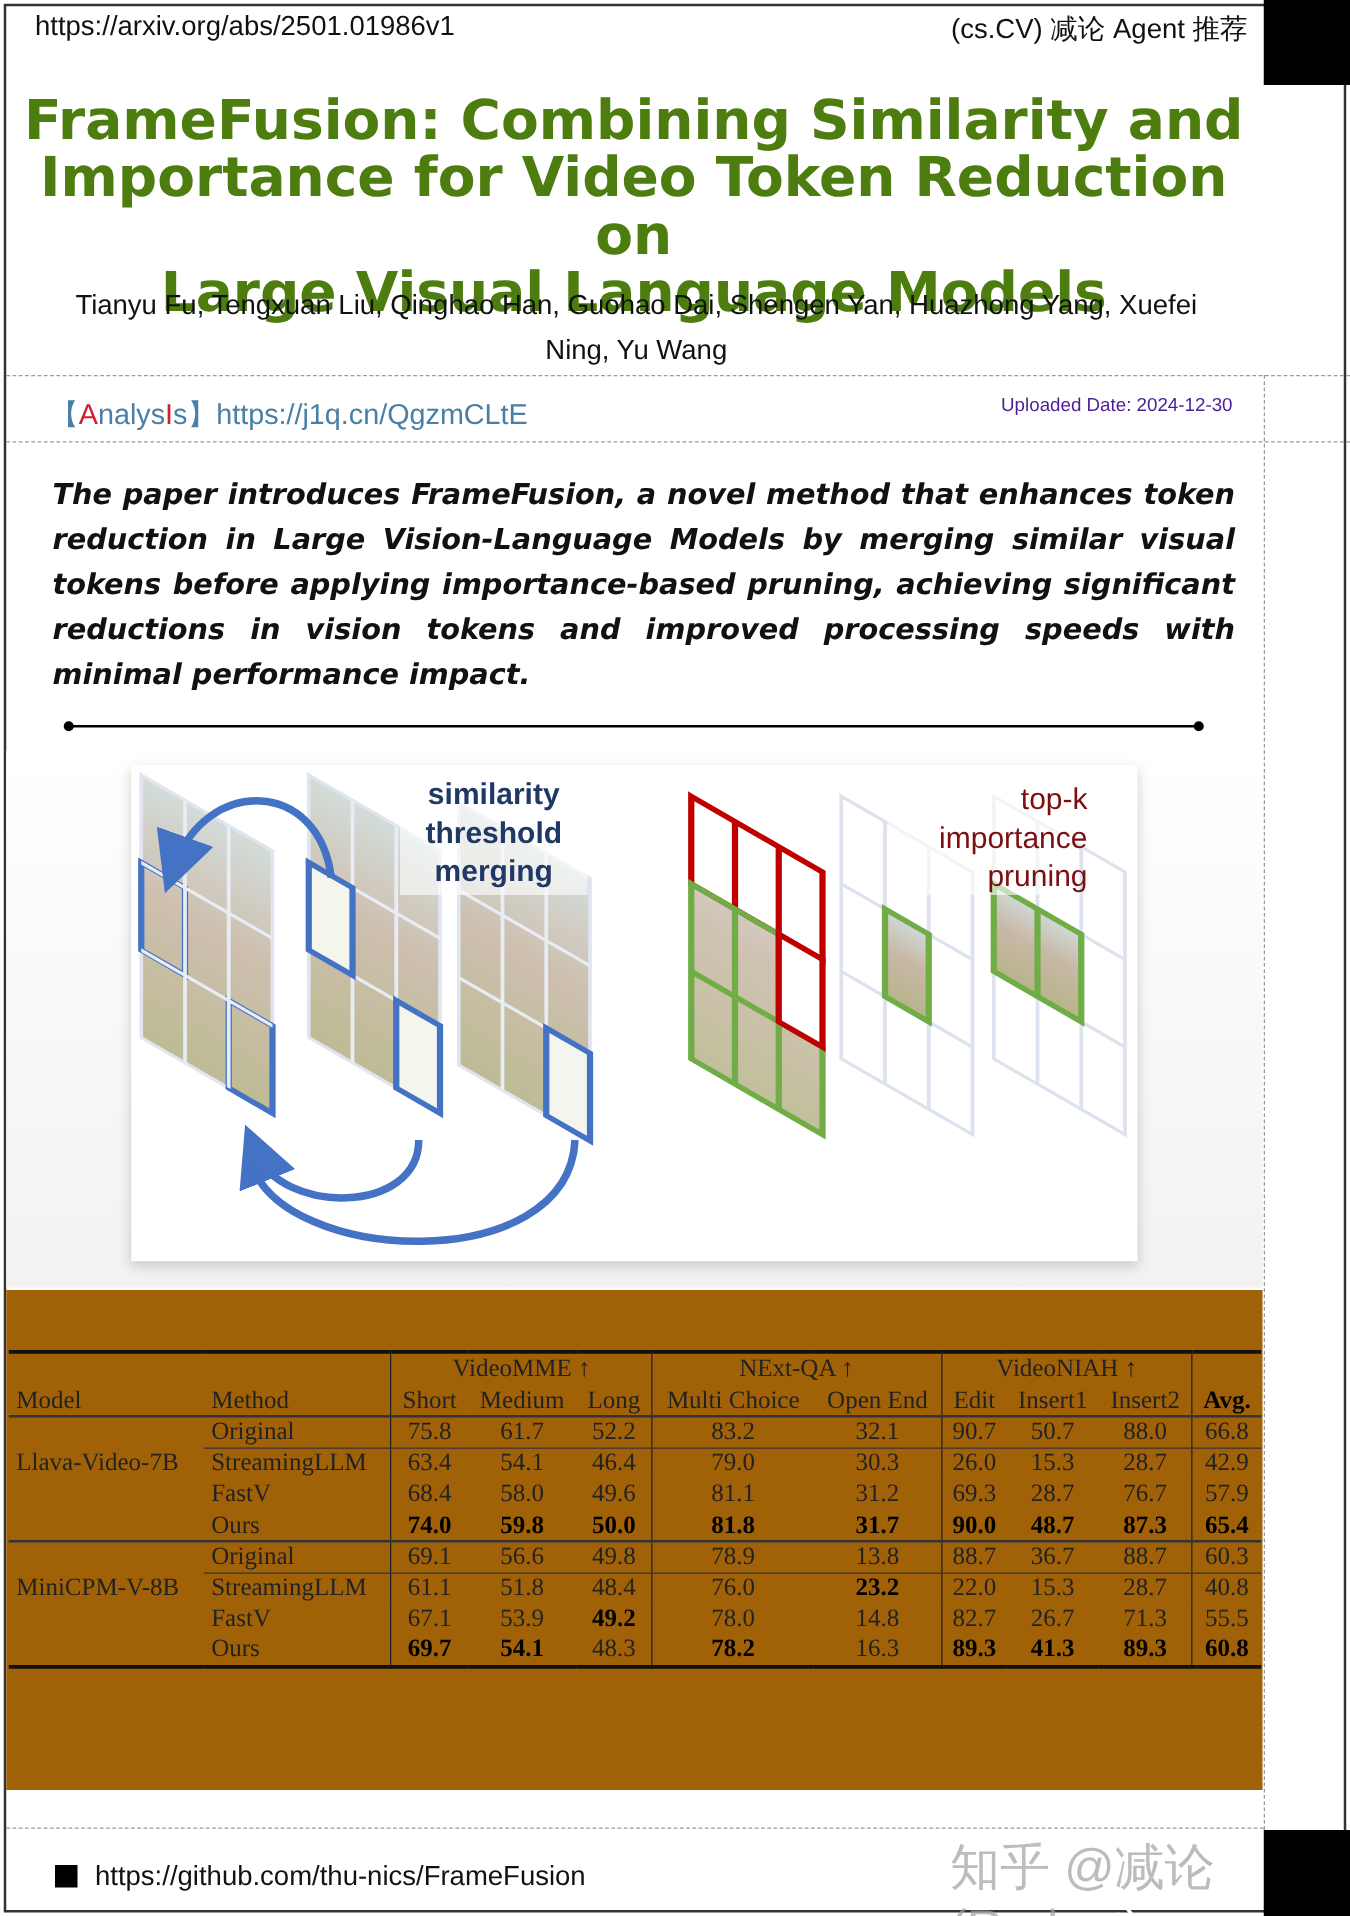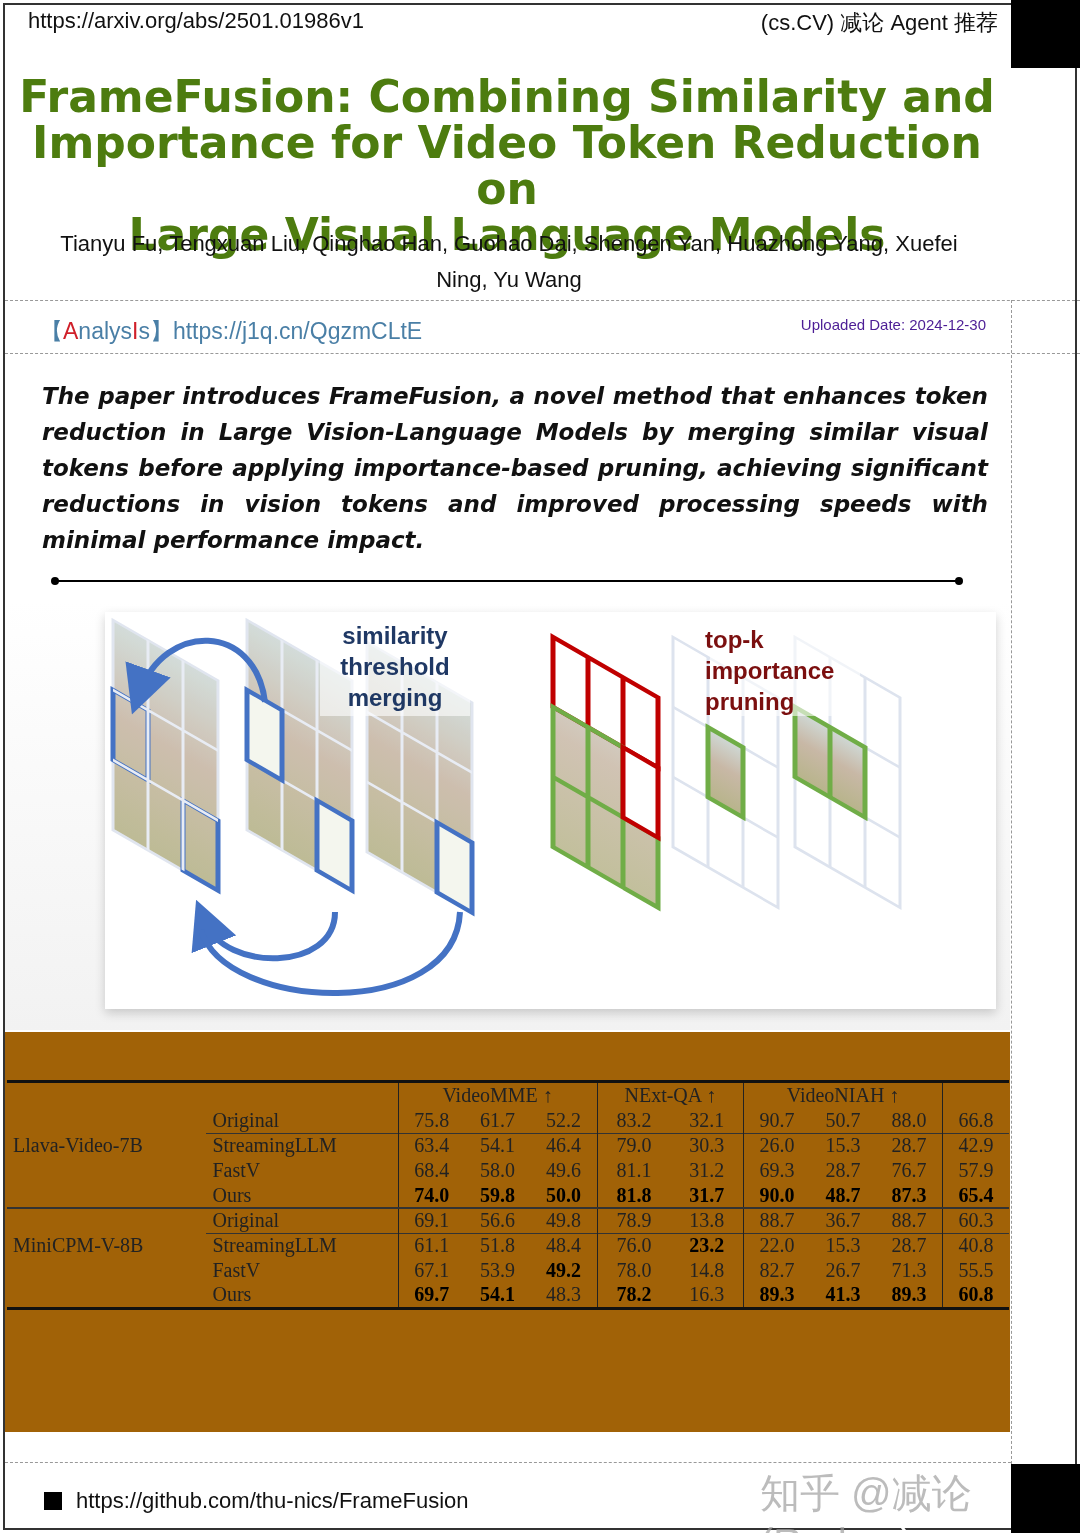--- a/index.html
+++ b/index.html
@@ -25,21 +25,21 @@
   .analysis-link .red { color: #d0202a; }
   .upload-date { position: absolute; right: 94px; top: 316px; font-size: 15px; color: #4c1d95; }
 
   .summary { position: absolute; left: 42px; top: 378px; width: 946px; text-align: justify;
              font-family: "DejaVu Sans", sans-serif; font-style: italic; font-weight: bold; font-size: 23px; line-height: 36px; color: #111; }
 
   .divider { position: absolute; left: 54px; top: 580px; width: 906px; height: 2px; background: #000; }
   .divider .dot { position: absolute; top: -3px; width: 8px; height: 8px; border-radius: 50%; background: #000; }
 
   .figure-bg { position: absolute; left: 5px; top: 600px; width: 1005px; height: 430px; background: linear-gradient(#ffffff, #f2f2f2); }
-  .figure { position: absolute; left: 105px; top: 612px; width: 891px; height: 397px; background: #fff;
+  .figure { position: absolute; left: 105px; top: 612px; width: 805px; height: 397px; background: #fff;
             box-shadow: 0 4px 10px rgba(0,0,0,0.18); }
   .figure svg { position: absolute; left: 0; top: 0; }
 
   .table-wrap { position: absolute; left: 5px; top: 1032px; width: 1005px; height: 400px; background: #a16207; }
   table.results { position: absolute; left: 2px; top: 48px; width: 1002px; border-collapse: collapse;
                   font-family: "Liberation Serif", serif; font-size: 20px; color: #222; }
   table.results td, table.results th { font-weight: normal; padding: 0 6px; height: 25px; white-space: nowrap; }
   table.results .b { font-weight: bold; color: #000; }
   table.results tr.top-rule td { border-top: 3px solid #111; height: 0; padding: 0; }
   .vl { border-left: 1px solid #222; }
@@ -136,40 +136,53 @@
       <path d="M35 70 V140" stroke="#70ad47" stroke-width="5"></path>
     </g>
     <rect x="215" y="8" width="150" height="96" fill="rgba(255,255,255,0.6)"></rect>
     <rect x="605" y="8" width="150" height="96" fill="rgba(255,255,255,0.6)"></rect>
   </svg>
   <div style="position:absolute;left:215px;top:8px;width:150px;text-align:center;font-family:'Liberation Sans',sans-serif;font-weight:bold;font-size:24px;line-height:31px;color:#1f3864;">
     <div>similarity</div>
     <div>threshold</div>
     <div>merging</div>
   </div>
-  <div style="position:absolute;left:600px;top:12px;width:165px;text-align:left;font-family:'Liberation Sans',sans-serif;font-weight:bold;font-size:24px;line-height:31px;color:#7b0f0f;">
+  <div style="position:absolute;left:600px;top:12px;width:165px;text-align:right;font-family:'Liberation Sans',sans-serif;font-weight:normal;font-size:24px;line-height:31px;color:#7b0f0f;">
     <div>top-k</div>
     <div>importance</div>
     <div>pruning</div>
   </div>
 </div>
 
 <div class="table-wrap">
   <table class="results">
     <tbody>
         <tr class="top-rule">
           <td colspan="11"></td>
         </tr>
     <tr>
       <td></td>
           <td></td>
       <td colspan="3" class="c vl">VideoMME ↑</td>
       <td colspan="2" class="c vl">NExt-QA ↑</td>
       <td colspan="3" class="c vl">VideoNIAH ↑</td>
       <td class="vl"></td>
+    </tr>
+    <tr style="border-bottom:2px solid #333;">
+      <td>Model</td>
+      <td>Method</td>
+      <td class="c vl">Short</td>
+      <td class="c">Medium</td>
+      <td class="c">Long</td>
+      <td class="c vl">Multi Choice</td>
+      <td class="c">Open End</td>
+      <td class="c vl">Edit</td>
+      <td class="c">Insert1</td>
+      <td class="c">Insert2</td>
+      <td class="c vl b">Avg.</td>
     </tr>
     </tbody>
       <tbody id="tbody">
         <tr>
           <td></td>
           <td>Original</td>
           <td class="c vl">75.8</td>
           <td class="c">61.7</td>
           <td class="c">52.2</td>
           <td class="c vl">83.2</td>

